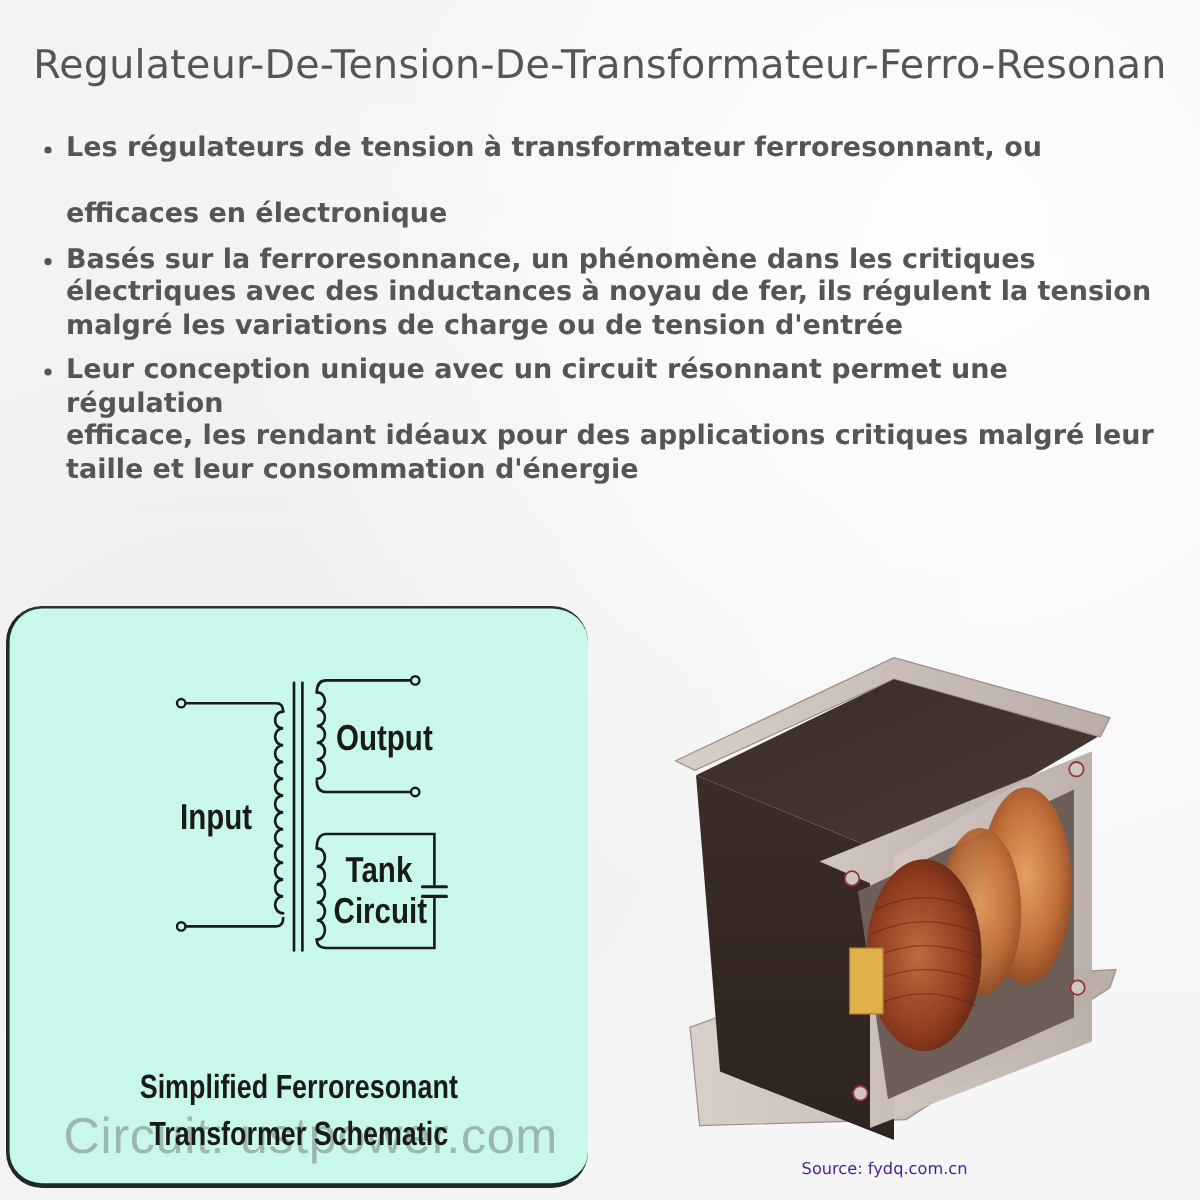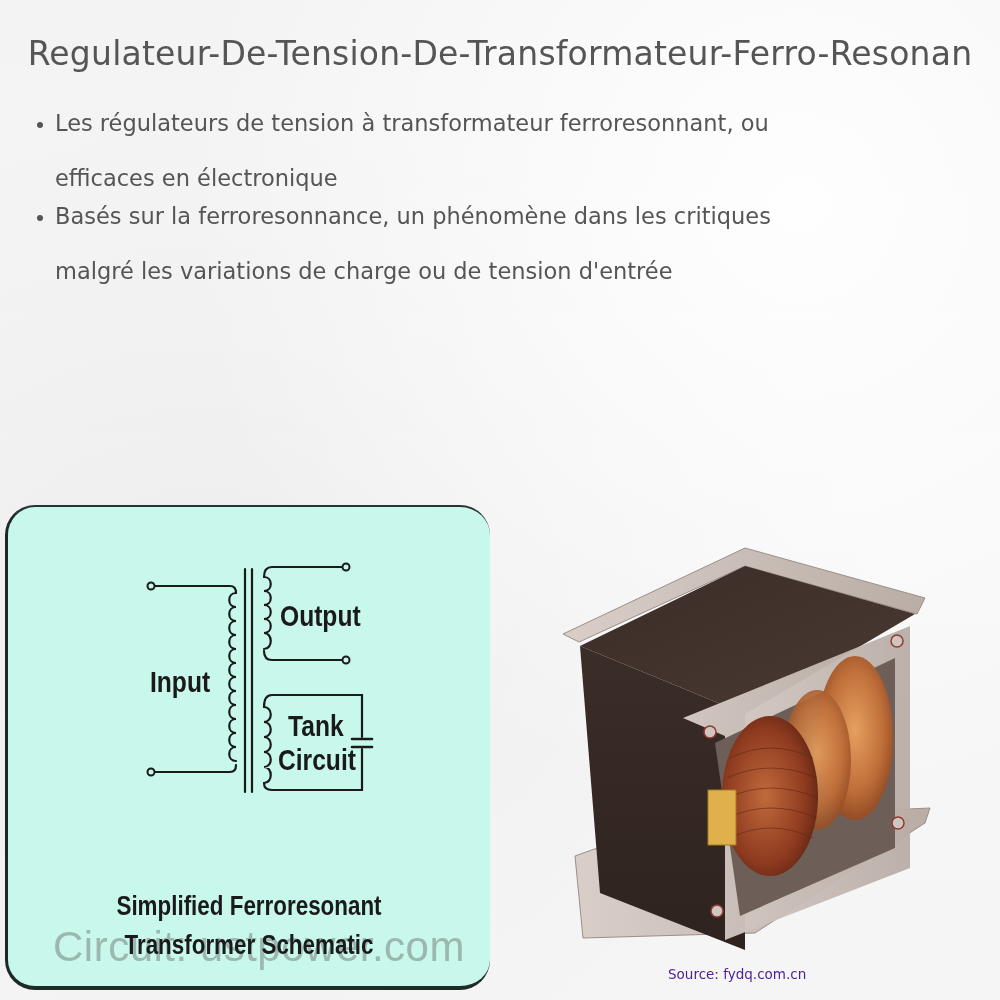--- a/index.html
+++ b/index.html
@@ -13,21 +13,21 @@
     background:
       radial-gradient(ellipse at 80% 20%, rgba(255,255,255,0.9), rgba(255,255,255,0) 55%),
       radial-gradient(ellipse at 20% 60%, rgba(235,235,235,0.8), rgba(255,255,255,0) 60%),
       linear-gradient(180deg, #f3f3f3 0%, #f7f7f7 50%, #f5f5f5 100%);
   }
   .page-title {
     position: absolute; left: -40px; right: -40px; top: 32px;
     text-align: center; white-space: nowrap; overflow: hidden;
     font-size: 33px; color: #555; letter-spacing: 0.2px; line-height: 44px;
   }
-  .bullets { position: absolute; left: 32px; top: 110px; width: 940px; margin: 0; padding: 0; list-style: none; }
+  .bullets { position: absolute; left: 32px; top: 110px; width: 940px; margin: 0; padding: 0; list-style: none; font-weight: bold; }
   .bullet {
     position: relative; padding-left: 23px; font-size: 22.5px; line-height: 27.5px;
     color: #555; margin-bottom: 10px;
   }
   .bullet::before {
     content: ""; position: absolute; left: 5px; top: 12px; width: 6px; height: 6px;
     border-radius: 50%; background: #555;
   }
   .schematic-panel {
     position: absolute; left: 5px; top: 505px; width: 485px; height: 485px;
@@ -53,22 +53,27 @@
 <div class="page-title">Regulateur-De-Tension-De-Transformateur-Ferro-Resonan</div>
 
 <ul class="bullets">
   <li class="bullet">
     <span>Les régulateurs de tension à transformateur ferroresonnant, ou</span><br>
     <br>
     <span>efficaces en électronique</span>
   </li>
   <li class="bullet">
     <span>Basés sur la ferroresonnance, un phénomène dans les critiques</span><br>
-    <br>
+    <span>électriques avec des inductances à noyau de fer, ils régulent la tension</span><br>
     <span>malgré les variations de charge ou de tension d'entrée</span>
+  </li>
+  <li class="bullet">
+    <span>Leur conception unique avec un circuit résonnant permet une régulation</span><br>
+    <span>efficace, les rendant idéaux pour des applications critiques malgré leur</span><br>
+    <span>taille et leur consommation d'énergie</span>
   </li>
 </ul>
 
 <div class="schematic-panel">
 
   <svg class="schematic-svg" width="485" height="485" viewBox="0 0 485 485">
     <g fill="none" stroke="#1a1a1a" stroke-width="2.2" stroke-linecap="round">
 
       <path d="M143 79 H222 Q228 79 228 86"></path>
       <path d="M143 265 H222 Q228 265 228 258"></path>

